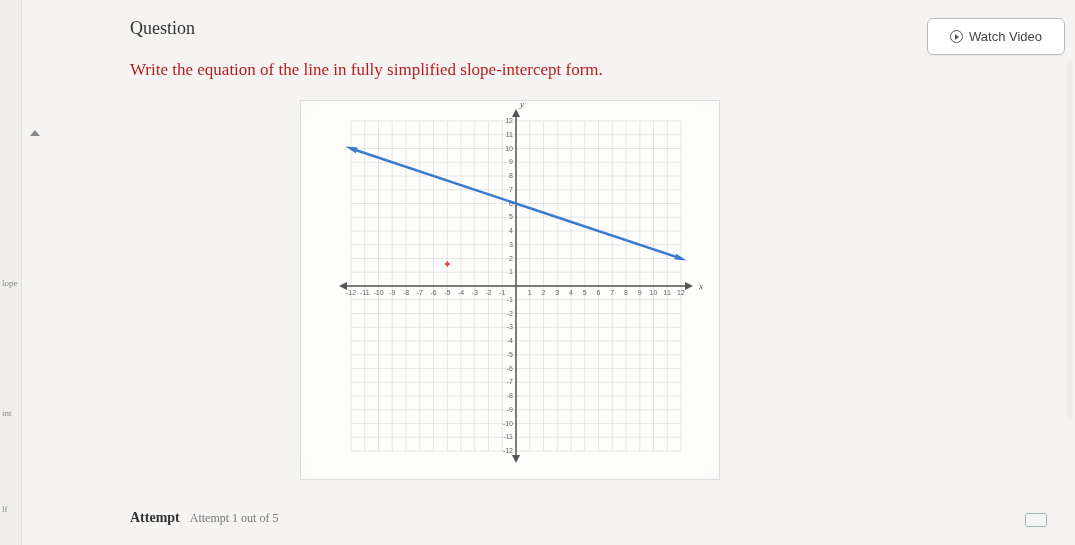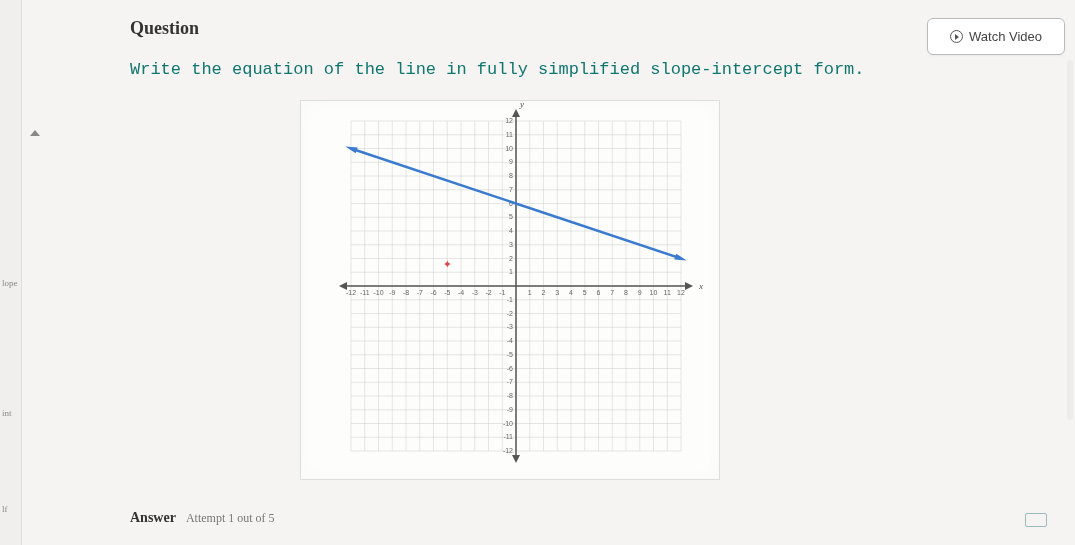--- a/index.html
+++ b/index.html
@@ -35,21 +35,21 @@
       top: 18px;
       left: 130px;
       right: 10px;
       display: flex;
       justify-content: space-between;
       align-items: flex-start;
     }
     .question-label {
       font-family: Georgia, serif;
       font-size: 18px;
-      font-weight: bold;
+      font-weight: normal;
       color: #333;
     }
     .header-buttons {
       display: flex;
       gap: 12px;
     }
     .btn {
       padding: 10px 22px;
       background: #fff;
       border: 1px solid #bbb;
@@ -77,23 +77,23 @@
       width: 0; height: 0;
       border-left: 4px solid #555;
       border-top: 3px solid transparent;
       border-bottom: 3px solid transparent;
       margin-left: 1px;
     }
     .prompt {
       position: absolute;
       top: 60px;
       left: 130px;
-      font-family: Liberation Mono, monospace;
+      font-family: Liberation Serif, serif;
       font-size: 17px;
-      color: #0f766e;
+      color: #b91c1c;
     }
     .chart-container {
       position: absolute;
       top: 100px;
       left: 300px;
       width: 420px;
       height: 380px;
       background: #fdfdfc;
       border: 1px solid #ddd;
       box-shadow: inset 0 0 20px rgba(0,0,0,0.02);
@@ -284,18 +284,18 @@
       <text x="398" y="188" class="axis-label">x</text>
       <text x="219" y="6" class="axis-label">y</text>
       <line x1="50" y1="47.5" x2="380" y2="157.5" class="data-line"></line>
       <polygon points="44.30790021169692,45.60263340389897 56.64078308635359,46.55131670194949 54.74341649025257,52.24341649025257" class="arrow-head"></polygon>
       <polygon points="385.6920997883031,159.39736659610102 373.3592169136464,158.44868329805053 375.25658350974743,152.75658350974743" class="arrow-head"></polygon>
       <text x="146.25" y="167.375" text-anchor="middle" fill="#d44" font-size="11">✦</text>
     </svg>
 </div>
 
 <div class="answer-row">
-  <span class="answer-label">Answer</span>
+  <span class="answer-label">Attempt</span>
   <span class="attempt-info">Attempt 1 out of 5</span>
 </div>
 
 <div class="keyboard-icon"></div>
 <div class="scrollbar-track"></div>
 
 </body></html>

